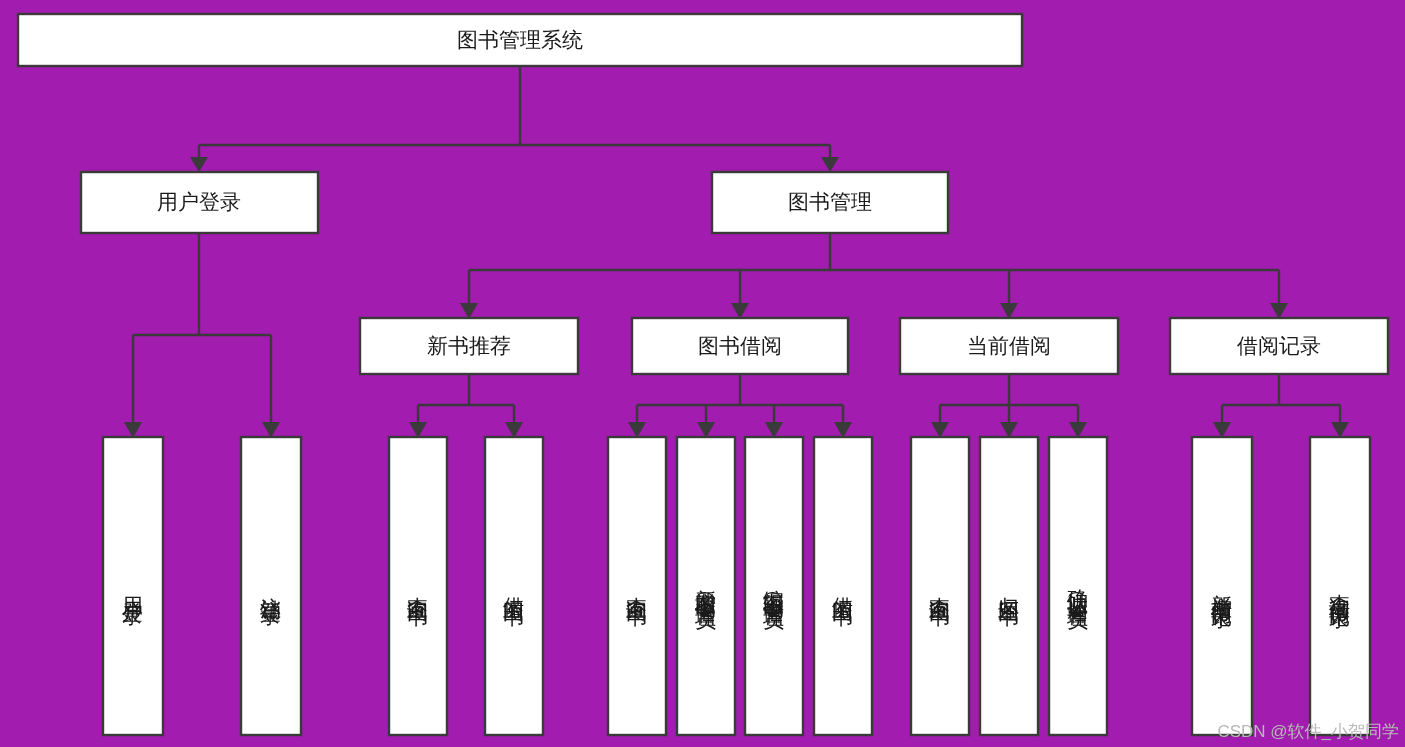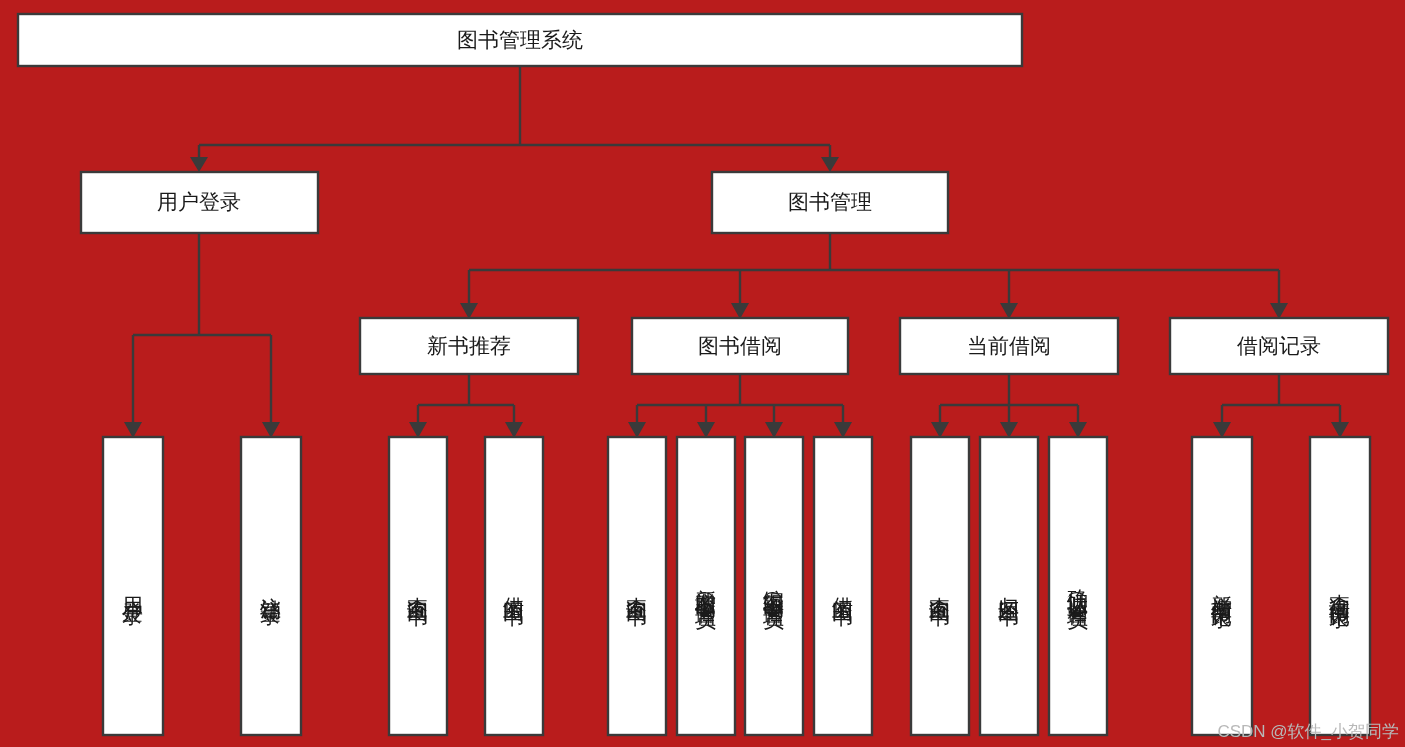--- a/index.html
+++ b/index.html
@@ -7,21 +7,21 @@
     padding: 0;
     background: #ffffff;
   }
   body {
     font-family: "Liberation Sans", "DejaVu Sans", sans-serif;
   }
   #diagram-root {
     position: relative;
     width: 1405px;
     height: 747px;
-    background: #b91c1c;
+    background: #a21caf;
     overflow: hidden;
   }
   svg#tree-svg {
     position: absolute;
     left: 0;
     top: 0;
     width: 1405px;
     height: 747px;
     display: block;
   }

